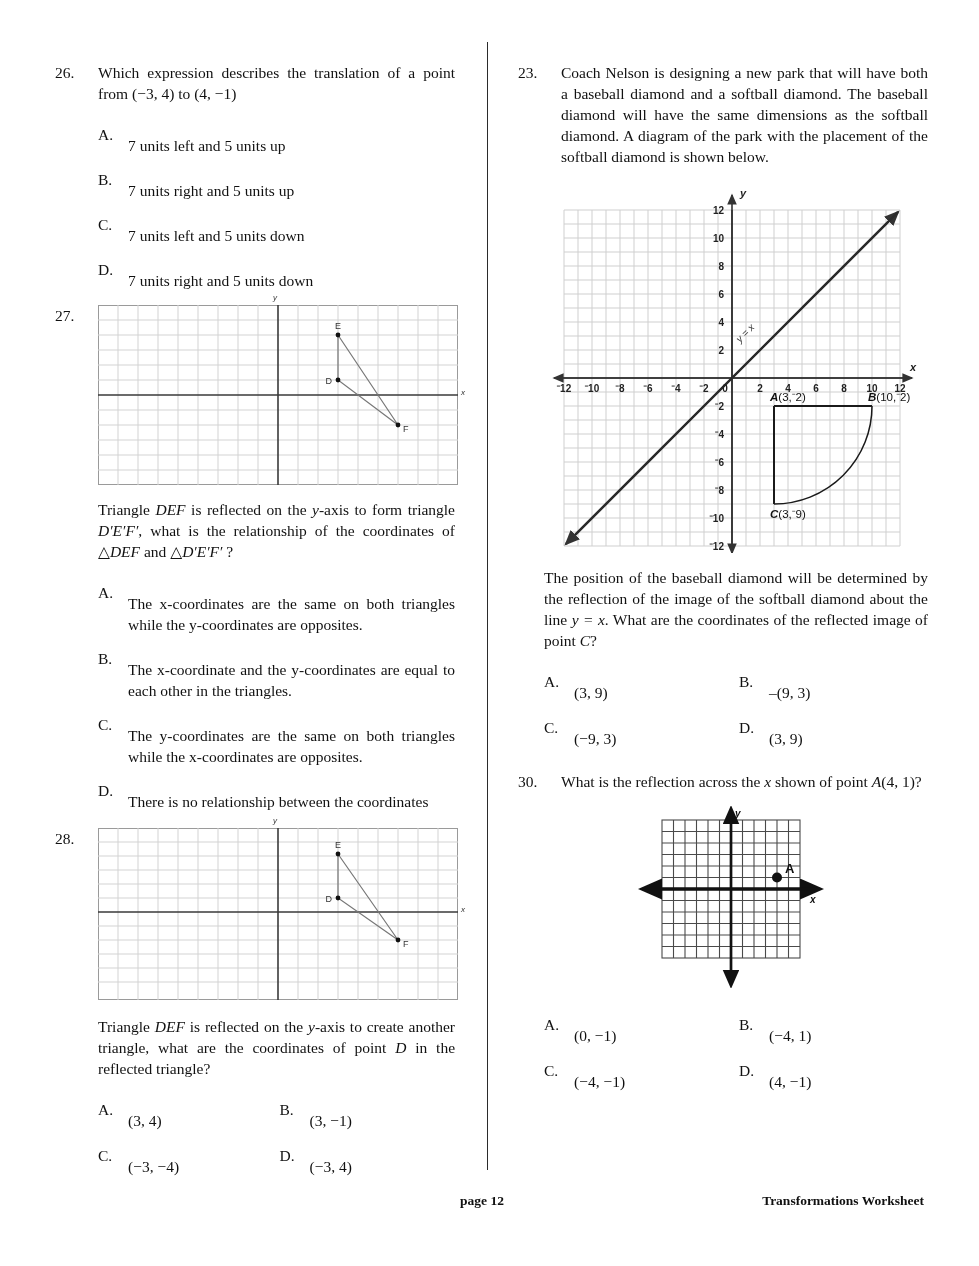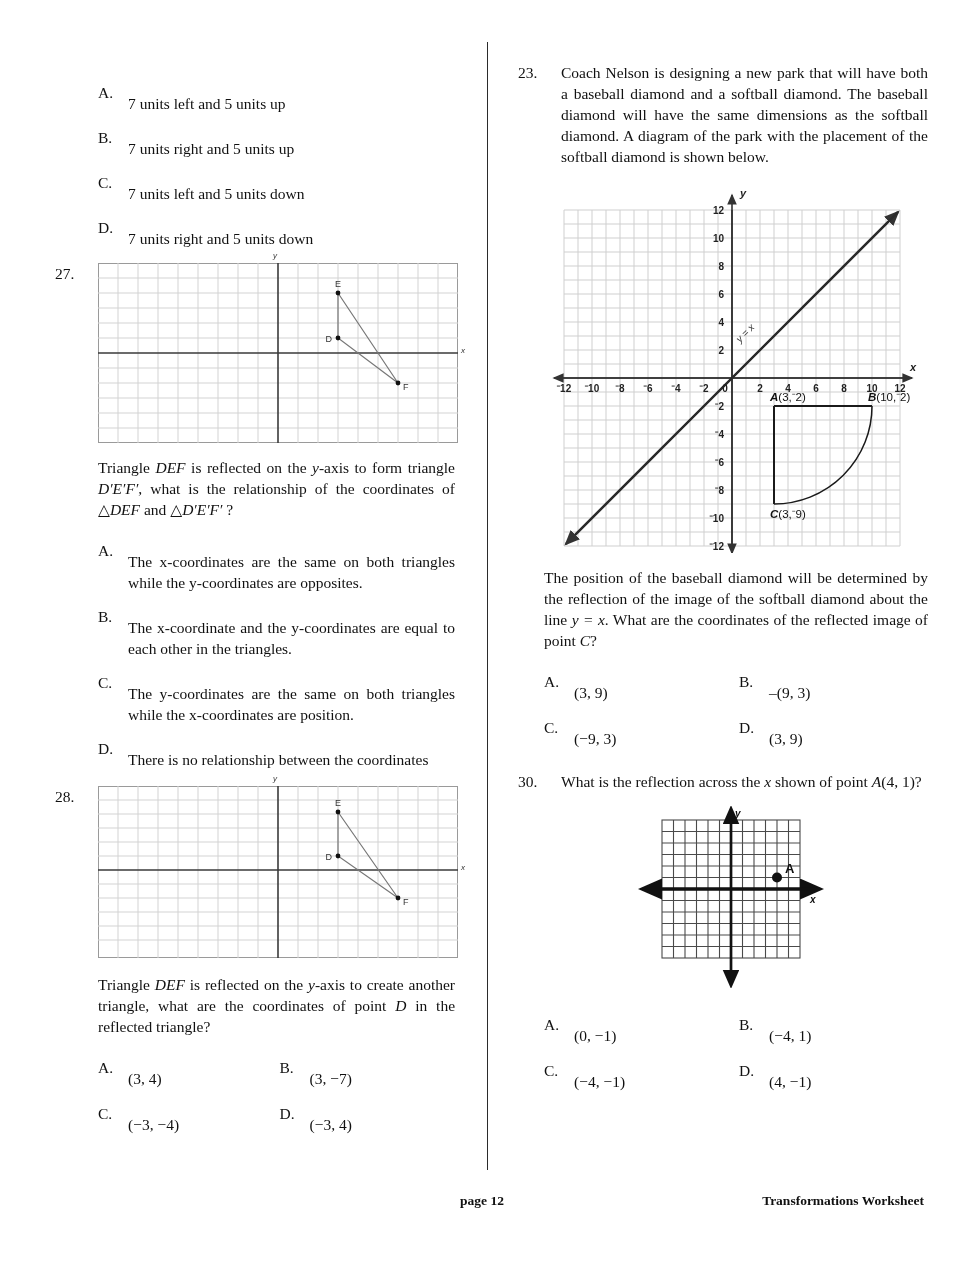--- a/index.html
+++ b/index.html
@@ -123,20 +123,26 @@
 </style>
 </head>
 <body>
 
 <div class="page">
 
   <div class="divider"></div>
 
   <div class="col col-left">
 
+    <div class="q">
+      <div class="q-num">26.</div>
+      <div class="q-body">
+        <div class="q-stem">Which expression describes the translation of a point from (−3, 4) to (4, −1)</div>
+      </div>
+    </div>
     <div class="choices" style="margin-top:20px;">
       <div class="choice">
         <span class="lbl">A.</span>
         <span class="txt no-just">7 units left and 5 units up</span>
       </div>
       <div class="choice">
         <span class="lbl">B.</span>
         <span class="txt no-just">7 units right and 5 units up</span>
       </div>
       <div class="choice">
@@ -208,21 +214,21 @@
       <div class="choice">
         <span class="lbl">A.</span>
         <span class="txt">The x-coordinates are the same on both triangles while the y-coordinates are opposites.</span>
       </div>
       <div class="choice">
         <span class="lbl">B.</span>
         <span class="txt">The x-coordinate and the y-coordinates are equal to each other in the triangles.</span>
       </div>
       <div class="choice">
         <span class="lbl">C.</span>
-        <span class="txt">The y-coordinates are the same on both triangles while the x-coordinates are position.</span>
+        <span class="txt">The y-coordinates are the same on both triangles while the x-coordinates are opposites.</span>
       </div>
       <div class="choice">
         <span class="lbl">D.</span>
         <span class="txt">There is no relationship between the coordinates</span>
       </div>
     </div>
 
     <div class="q" style="margin-top:16px;">
       <div class="q-num">28.</div>
       <div class="q-body fig">
@@ -275,21 +281,21 @@
       <div class="q-stem"><span>Triangle </span><i class="math">DEF</i><span> is reflected on the </span><i class="math">y</i><span>-axis to create another triangle, what are the coordinates of point </span><i class="math">D</i><span> in the reflected triangle?</span></div>
     </div>
 
     <div class="choices-2col" style="margin-top:20px;">
       <div class="choice">
         <span class="lbl">A.</span>
         <span class="txt no-just">(3, 4)</span>
       </div>
       <div class="choice">
         <span class="lbl">B.</span>
-        <span class="txt no-just">(3, −7)</span>
+        <span class="txt no-just">(3, −1)</span>
       </div>
       <div class="choice">
         <span class="lbl">C.</span>
         <span class="txt no-just">(−3, −4)</span>
       </div>
       <div class="choice">
         <span class="lbl">D.</span>
         <span class="txt no-just">(−3, 4)</span>
       </div>
     </div>

